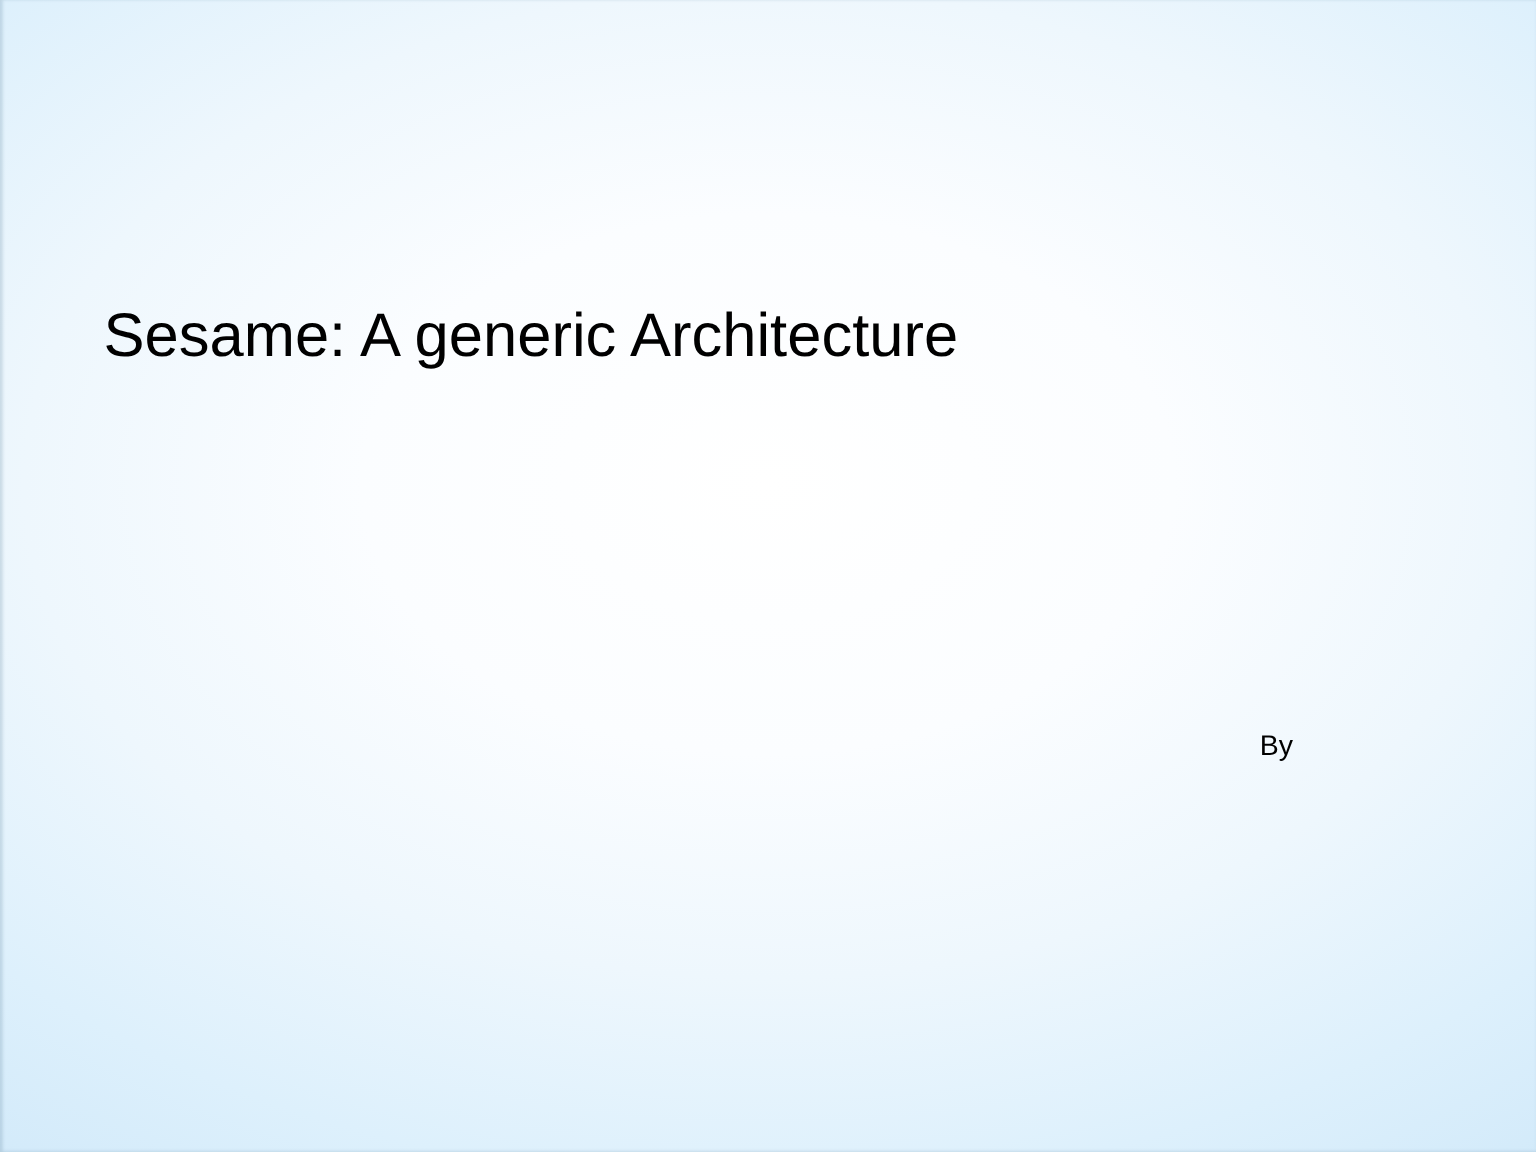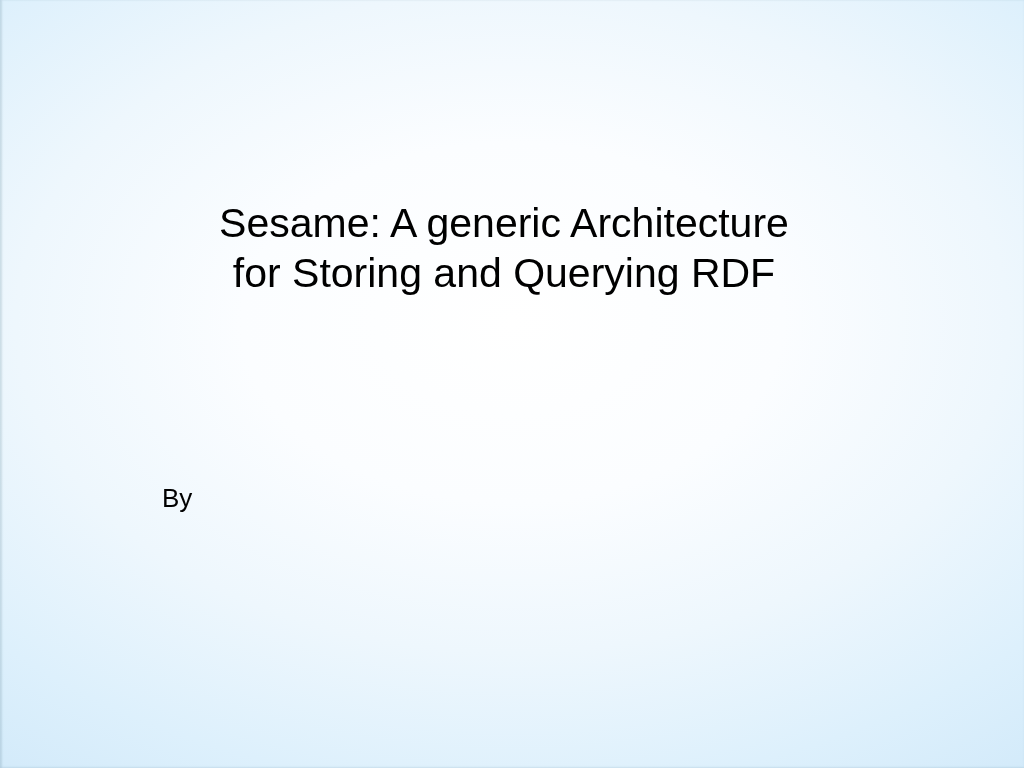--- a/index.html
+++ b/index.html
@@ -21,49 +21,47 @@
         #fbfdff 30%,
         #eef7fd 55%,
         #ddf0fc 78%,
         #cfe8f9 100%);
     box-shadow: inset 2px 0 2px rgba(120,150,170,0.25),
                 inset 0 -1px 2px rgba(150,180,200,0.15);
   }
   .title-block {
     position: absolute;
     top: 198px;
-    left: 46px;
+    left: 69px;
     right: 62px;
-    text-align: center;
     font-size: 41px;
     line-height: 50px;
     font-weight: 400;
     letter-spacing: 0;
   }
   .byline-block {
     position: absolute;
     top: 480px;
     left: 162px;
     right: 162px;
-    text-align: left;
-    font-size: 26px;
+    text-align: right;
+    font-size: 19px;
     line-height: 36px;
     font-weight: 400;
   }
   .line {
     white-space: nowrap;
   }
 </style>
 </head>
 <body>
 
 <div class="slide">
 
   <div class="title-block">
     <div class="line">Sesame: A generic Architecture</div>
-    <div class="line">for Storing and Querying RDF</div>
   </div>
 
   <div class="byline-block">
     <div class="line">By</div>
   </div>
 
 </div>
 
 </body></html>

